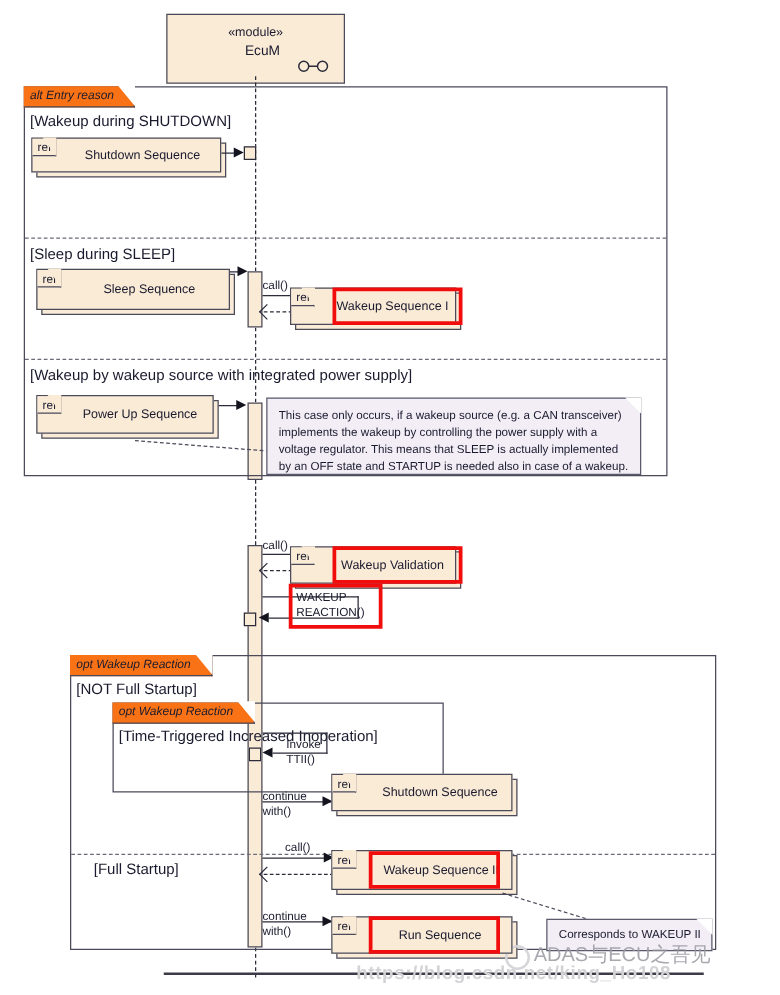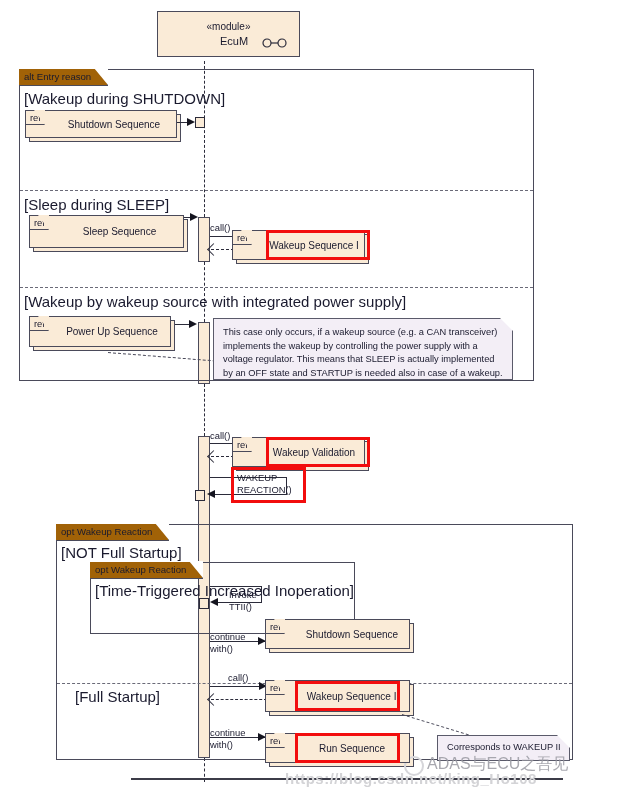--- a/index.html
+++ b/index.html
@@ -54,41 +54,42 @@
     border: 1px solid #2b2b3a;
   }
 
   
   .frame {
     border: 1.4px solid #4a4a5a;
     background: transparent;
   }
   .frame-tab {
     position: absolute;
-    background: #a16207;
+    background: #f97316;
     font-size: 9.6px;
     line-height: 14px;
     padding: 1px 16px 1px 5px;
     border-right: 1.2px solid #4a4a5a;
     border-bottom: 1.2px solid #4a4a5a;
     white-space: nowrap;
     color: #1a1a2e;
+    font-style: italic;
   }
   .frame-tab::after {
     content: "";
     position: absolute;
     right: -1px;
     top: -1px;
     width: 0; height: 0;
     border-top: 17px solid #ffffff;
     border-left: 14px solid transparent;
   }
   .guard {
     position: absolute;
-    font-size: 15px;
+    font-size: 12px;
     white-space: nowrap;
     color: #1a1a2e;
   }
   .divider {
     border-top: 1.3px dashed #6a6a78;
     height: 0;
   }
 
   
   .refbox {
@@ -213,21 +214,21 @@
   .baseline {
     background: #3c3c48;
     height: 1.6px;
   }
 </style>
 </head>
 <body>
 
 <div id="canvas">
 
-  <div class="abs lifeline-head" style="left:133px; top:11px; width:143px; height:46px;margin-left:24px;">
+  <div class="abs lifeline-head" style="left:133px; top:11px; width:143px; height:56px;">
     <div class="stereo">«module»</div>
     <div class="nm">EcuM</div>
     <svg class="ball-socket" viewBox="0 0 28 10">
       <circle cx="6" cy="5" r="4" fill="none" stroke="#2b2b3a" stroke-width="1.2"></circle>
       <line x1="10" y1="5" x2="17" y2="5" stroke="#2b2b3a" stroke-width="1.2"></line>
       <circle cx="21" cy="5" r="4" fill="none" stroke="#2b2b3a" stroke-width="1.2"></circle>
     </svg>
   </div>
 
   <div class="abs lifeline-dash" style="left:204px; top:61px; height:156px;"></div>

